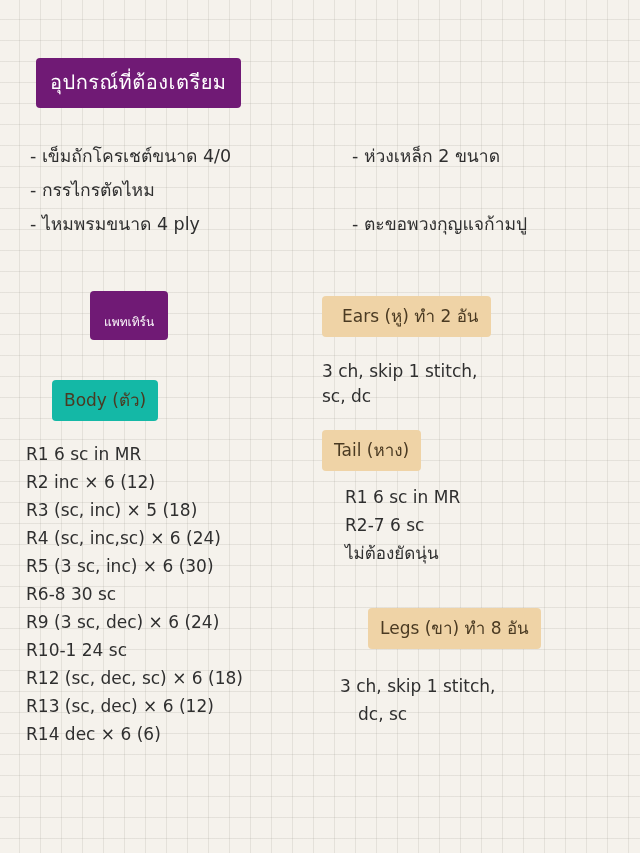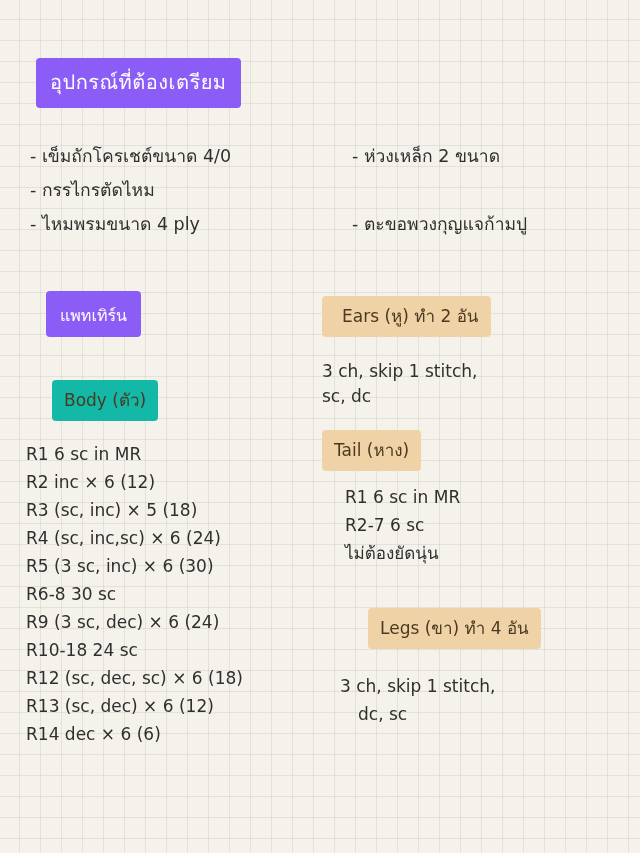--- a/index.html
+++ b/index.html
@@ -31,21 +31,21 @@
   }
 
   .hl {
     position: absolute;
     display: inline-block;
     border-radius: 4px;
     color: #ffffff;
     white-space: nowrap;
   }
   .hl-dark {
-    background: #8b5cf6;
+    background: #701a75;
     color: #ffffff;
     text-align: center;
   }
   .hl-light {
     background: #14b8a6;
     color: #4a3a22;
   }
   .hl-mid {
     background: #efd3a6;
     color: #4a3a22;
@@ -56,22 +56,23 @@
     color: #2f2f2f;
     white-space: pre;
   }
 
   .title-th {
     font-size: 20px;
     padding: 8px 14px 10px 14px;
     letter-spacing: 0.5px;
   }
   .sub-th {
-    font-size: 16px;
-    padding: 12px 14px 9px 14px;
+    font-size: 12px;
+    padding: 21px 14px 9px 14px;
+    margin-left: 44px;
   }
   .sub-en {
     font-size: 17px;
     padding: 6px 12px 8px 12px;
   }
 
   .list-line {
     font-size: 17.5px;
     line-height: 30px;
   }
@@ -108,27 +109,27 @@
 
   <div class="hl hl-light sub-en" style="left:52px; top:380px;">Body (ตัว)</div>
 
   <div class="txt body-line" style="left:26px; top:440px;">R1 6 sc in MR</div>
   <div class="txt body-line" style="left:26px; top:468px;">R2 inc × 6 (12)</div>
   <div class="txt body-line" style="left:26px; top:496px;">R3 (sc, inc) × 5 (18)</div>
   <div class="txt body-line" style="left:26px; top:524px;">R4 (sc, inc,sc) × 6 (24)</div>
   <div class="txt body-line" style="left:26px; top:552px;">R5 (3 sc, inc) × 6 (30)</div>
   <div class="txt body-line" style="left:26px; top:580px;">R6-8 30 sc</div>
   <div class="txt body-line" style="left:26px; top:608px;">R9 (3 sc, dec) × 6 (24)</div>
-  <div class="txt body-line" style="left:26px; top:636px;">R10-18 24 sc</div>
+  <div class="txt body-line" style="left:26px; top:636px;">R10-1 24 sc</div>
   <div class="txt body-line" style="left:26px; top:664px;">R12 (sc, dec, sc) × 6 (18)</div>
   <div class="txt body-line" style="left:26px; top:692px;">R13 (sc, dec) × 6 (12)</div>
   <div class="txt body-line" style="left:26px; top:720px;">R14 dec × 6 (6)</div>
 
   <div class="hl hl-mid sub-en" style="left:322px; top:430px;">Tail (หาง)</div>
   <div class="txt note-line" style="left:345px; top:484px;">R1 6 sc in MR</div>
   <div class="txt note-line" style="left:345px; top:512px;">R2-7 6 sc</div>
   <div class="txt note-line" style="left:345px; top:540px;">ไม่ต้องยัดนุ่น</div>
 
-  <div class="hl hl-mid sub-en" style="left:368px; top:608px;">Legs (ขา) ทำ 4 อัน</div>
+  <div class="hl hl-mid sub-en" style="left:368px; top:608px;">Legs (ขา) ทำ 8 อัน</div>
   <div class="txt body-line" style="left:340px; top:672px;">3 ch, skip 1 stitch,</div>
   <div class="txt body-line" style="left:358px; top:700px;">dc, sc</div>
 
 </div>
 
 </body></html>

